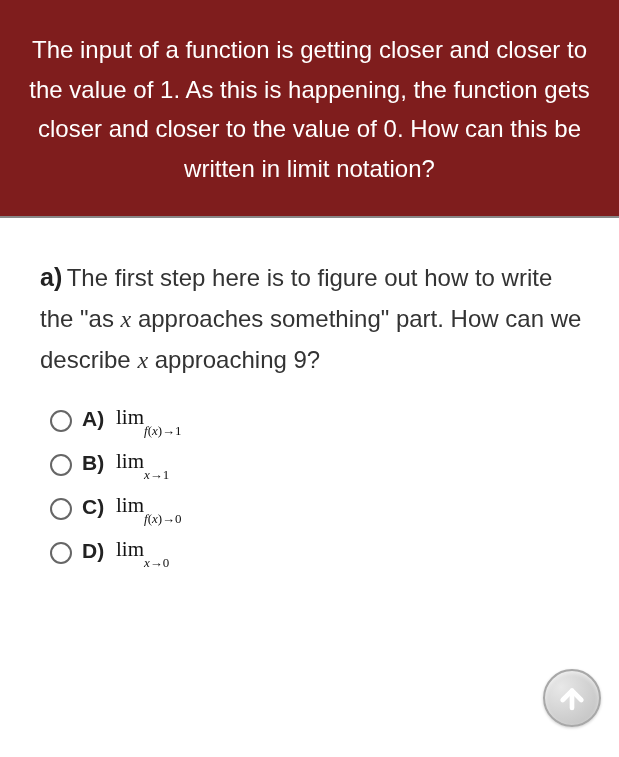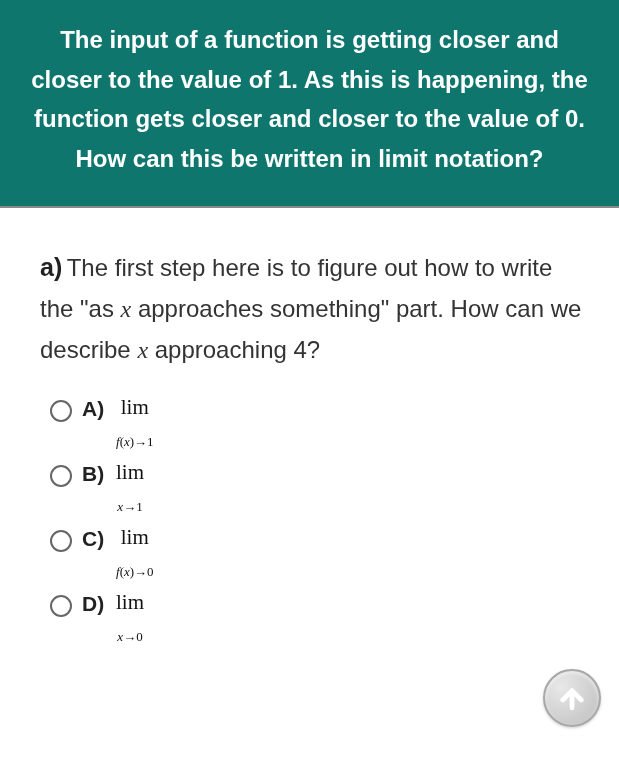--- a/index.html
+++ b/index.html
@@ -9,27 +9,27 @@
   }
   body {
     font-family: -apple-system, BlinkMacSystemFont, "Segoe UI", Helvetica, Arial, sans-serif;
     width: 619px;
     height: 757px;
     background: #ffffff;
     position: relative;
     overflow: hidden;
   }
   .question-header {
-    background: #0f766e;
+    background: #7f1d1d;
     color: #ffffff;
-    padding: 20px 28px 28px 28px;
+    padding: 30px 28px 28px 28px;
     font-size: 24px;
     line-height: 1.65;
     text-align: center;
-    font-weight: 700;
+    font-weight: 400;
     border-bottom: 2px solid #888;
   }
   .content {
     padding: 40px 34px 20px 40px;
   }
   .part-label {
     font-weight: 700;
     font-size: 25px;
     color: #222;
   }
@@ -65,22 +65,21 @@
   }
   .option-label {
     font-weight: 700;
     font-size: 21px;
     color: #222;
     margin-right: 8px;
     min-width: 26px;
   }
   .limit {
     display: inline-flex;
-    flex-direction: column;
-    align-items: center;
+    flex-direction: row;
     font-family: Georgia, 'Times New Roman', serif;
     line-height: 1;
     vertical-align: top;
   }
   .limit-top {
     font-size: 21px;
     color: #111;
   }
   .limit-bottom {
     font-size: 13px;
@@ -110,21 +109,21 @@
 </head>
 <body>
 
 <div class="question-header">
   <span>The input of a function is getting closer and closer to the value of 1. As this is happening, the function gets closer and closer to the value of 0. How can this be written in limit notation?</span>
 </div>
 
 <div class="content">
   <div>
     <span class="part-label">a)</span>
-    <span class="part-text">The first step here is to figure out how to write the "as </span><span class="part-text italic-x">x</span><span class="part-text"> approaches something" part. How can we describe </span><span class="part-text italic-x">x</span><span class="part-text"> approaching 4?</span>
+    <span class="part-text">The first step here is to figure out how to write the "as </span><span class="part-text italic-x">x</span><span class="part-text"> approaches something" part. How can we describe </span><span class="part-text italic-x">x</span><span class="part-text"> approaching 9?</span>
   </div>
 
   <div class="options">
 
     <div class="option">
       <div class="radio"></div>
       <span class="option-label">A)</span>
       <span class="limit">
         <span class="limit-top">lim</span>
         <span class="limit-bottom"><span style="font-style:italic">f</span>(<span style="font-style:italic">x</span>)→1</span>

